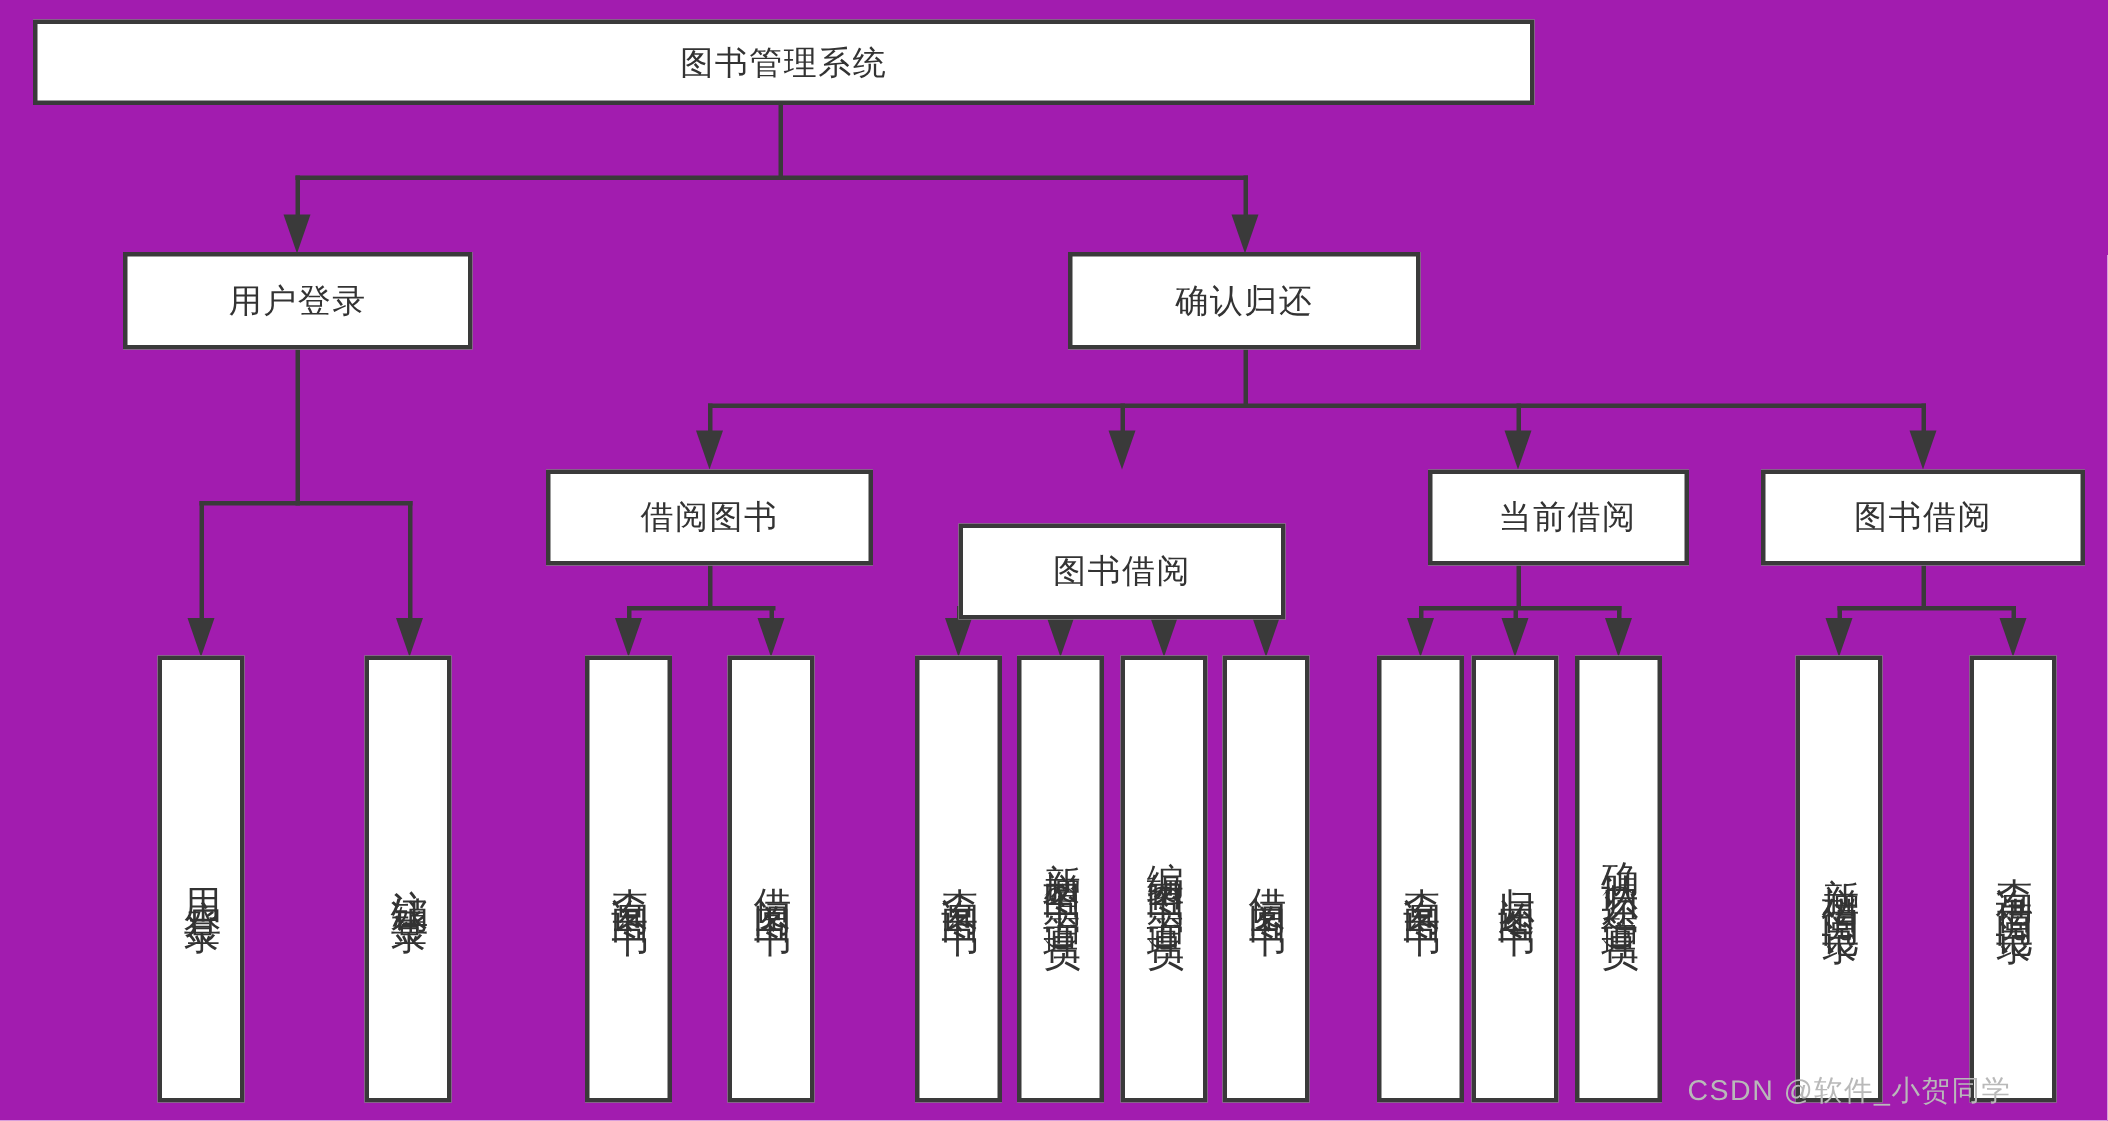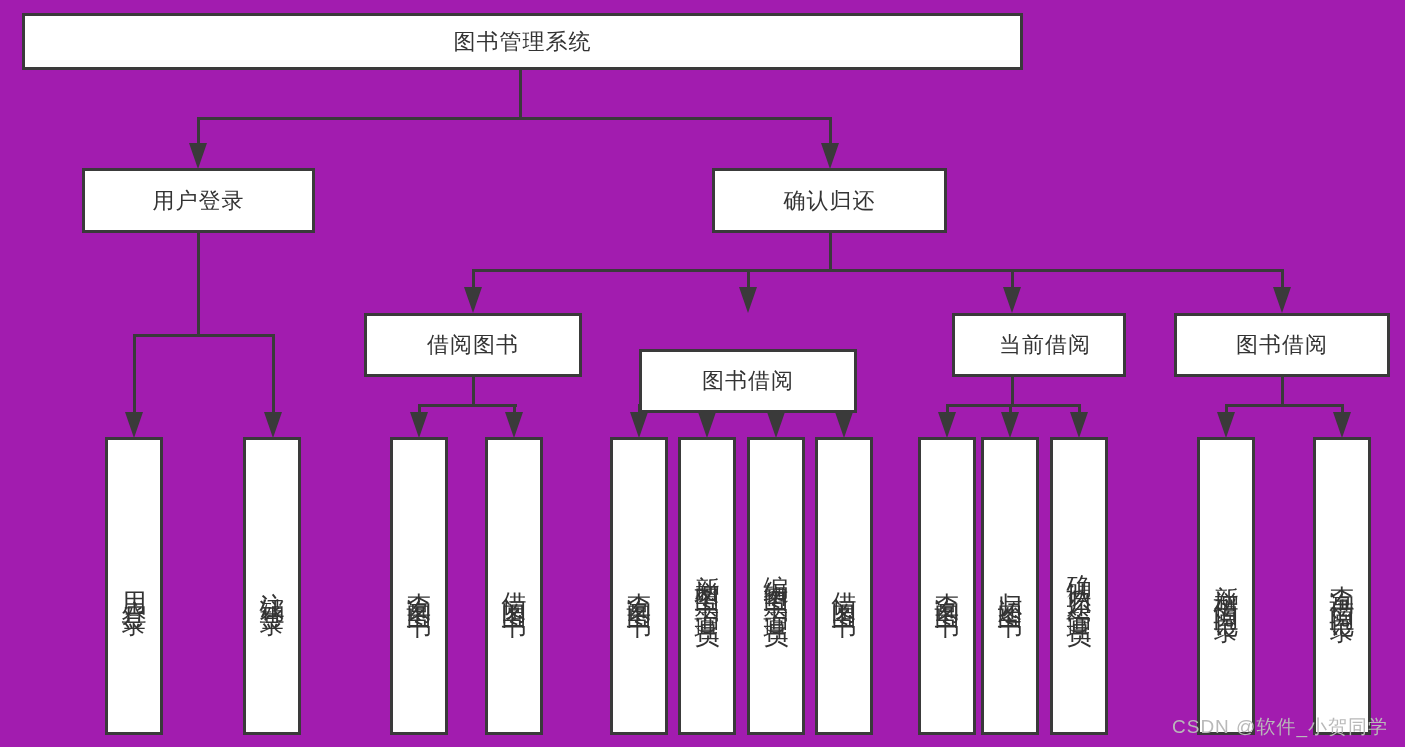--- a/index.html
+++ b/index.html
@@ -53,21 +53,21 @@
   .arrow {
     position: absolute;
     width: 0; height: 0;
     border-left: 9px solid transparent;
     border-right: 9px solid transparent;
     border-top: 26px solid #3a3a3a;
     z-index: 1;
   }
   .watermark {
     position: absolute;
-    left: 1172px;
+    left: 1125px;
     top: 714px;
     font-size: 19px;
     color: #b9b9b9;
     letter-spacing: 1px;
     z-index: 3;
     white-space: nowrap;
   }
 </style>
 </head>
 <body>

